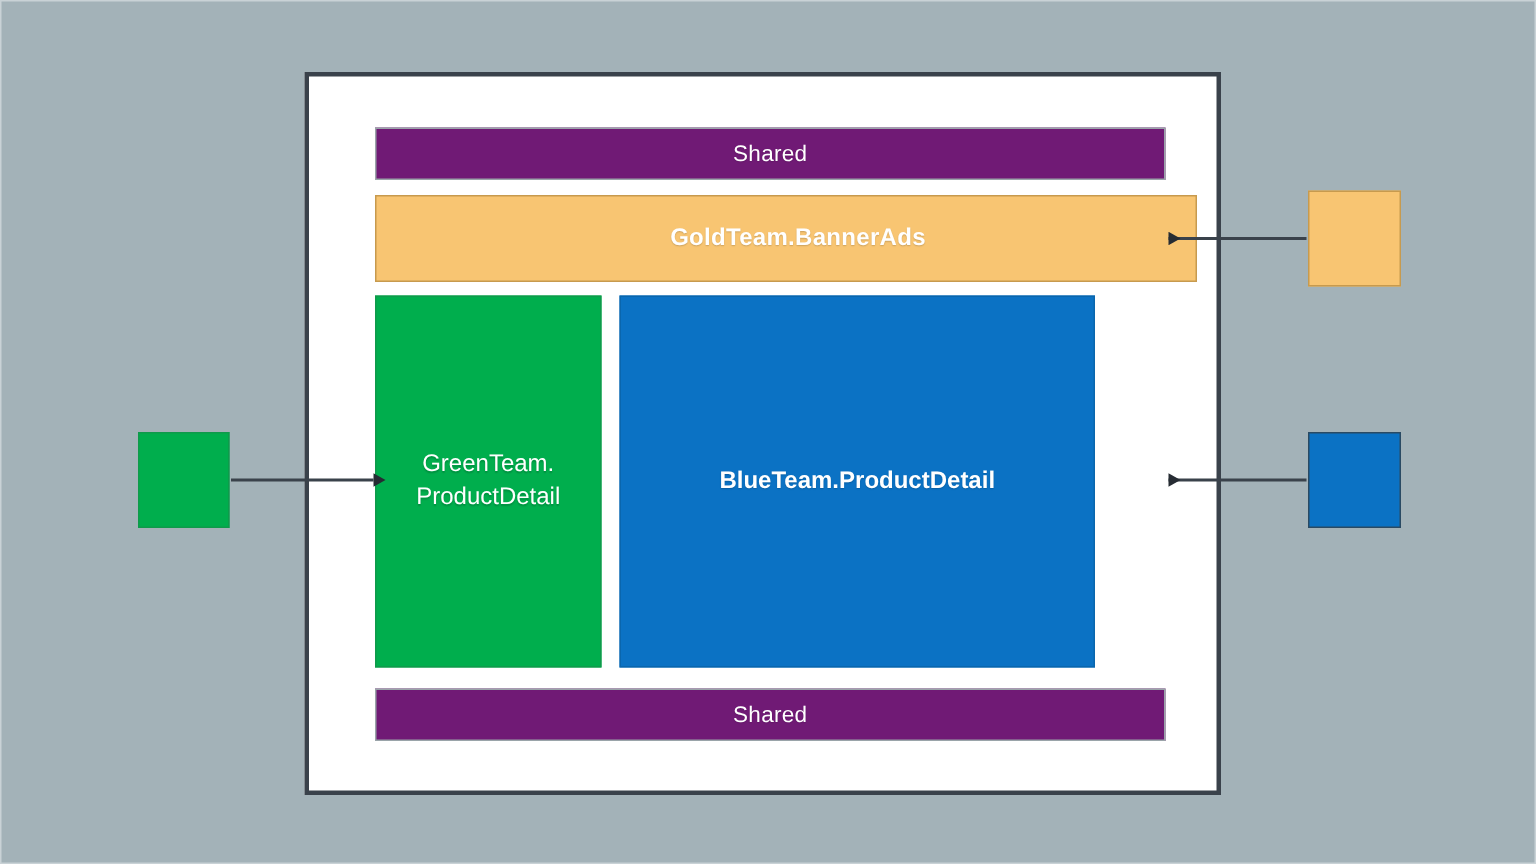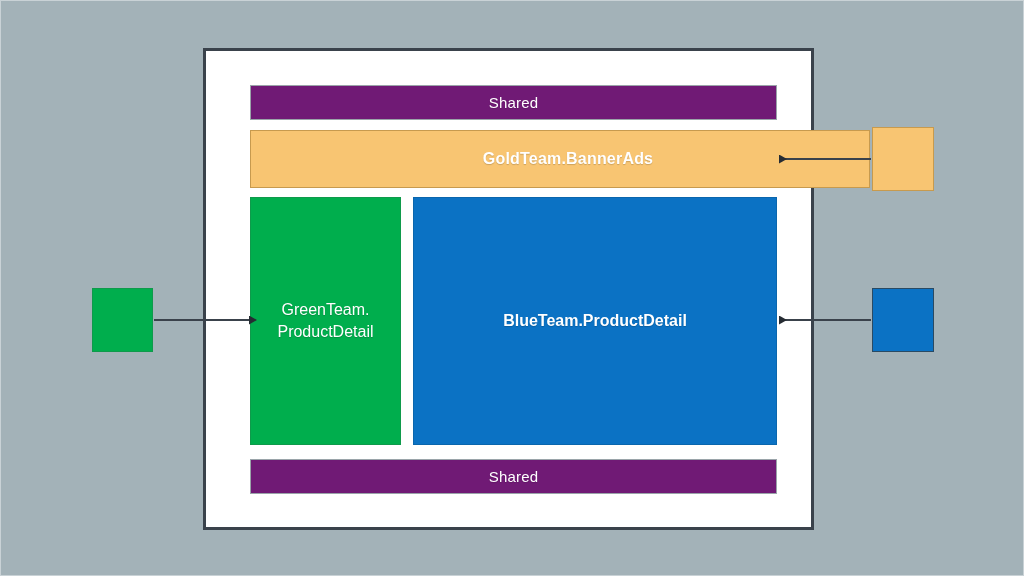--- a/index.html
+++ b/index.html
@@ -52,21 +52,21 @@
     text-shadow: 0 1px 1px rgba(0,0,0,0.12);
   }
   .shared-top    { left: 250px; top: 85px;  width: 527px; height: 35px; }
   .shared-bottom { left: 250px; top: 459px; width: 527px; height: 35px; }
 
   
   .gold-banner {
     position: absolute;
     left: 250px;
     top: 130px;
-    width: 620px;
+    width: 548px;
     height: 58px;
     background: #f8c572;
     border: 1px solid #c79a4e;
     box-sizing: border-box;
     display: flex;
     align-items: center;
     justify-content: center;
     color: #ffffff;
     font-weight: bold;
     font-size: 16px;
@@ -94,21 +94,21 @@
     line-height: 1.35;
     text-align: center;
     text-shadow: 0 1px 1px rgba(0,0,0,0.18);
   }
 
   
   .blue-main {
     position: absolute;
     left: 413px;
     top: 197px;
-    width: 364px;
+    width: 317px;
     height: 248px;
     background: #0b72c4;
     border: 1px solid #0a66ad;
     box-sizing: border-box;
     display: flex;
     align-items: center;
     justify-content: center;
     color: #ffffff;
     font-weight: bold;
     font-size: 16px;

